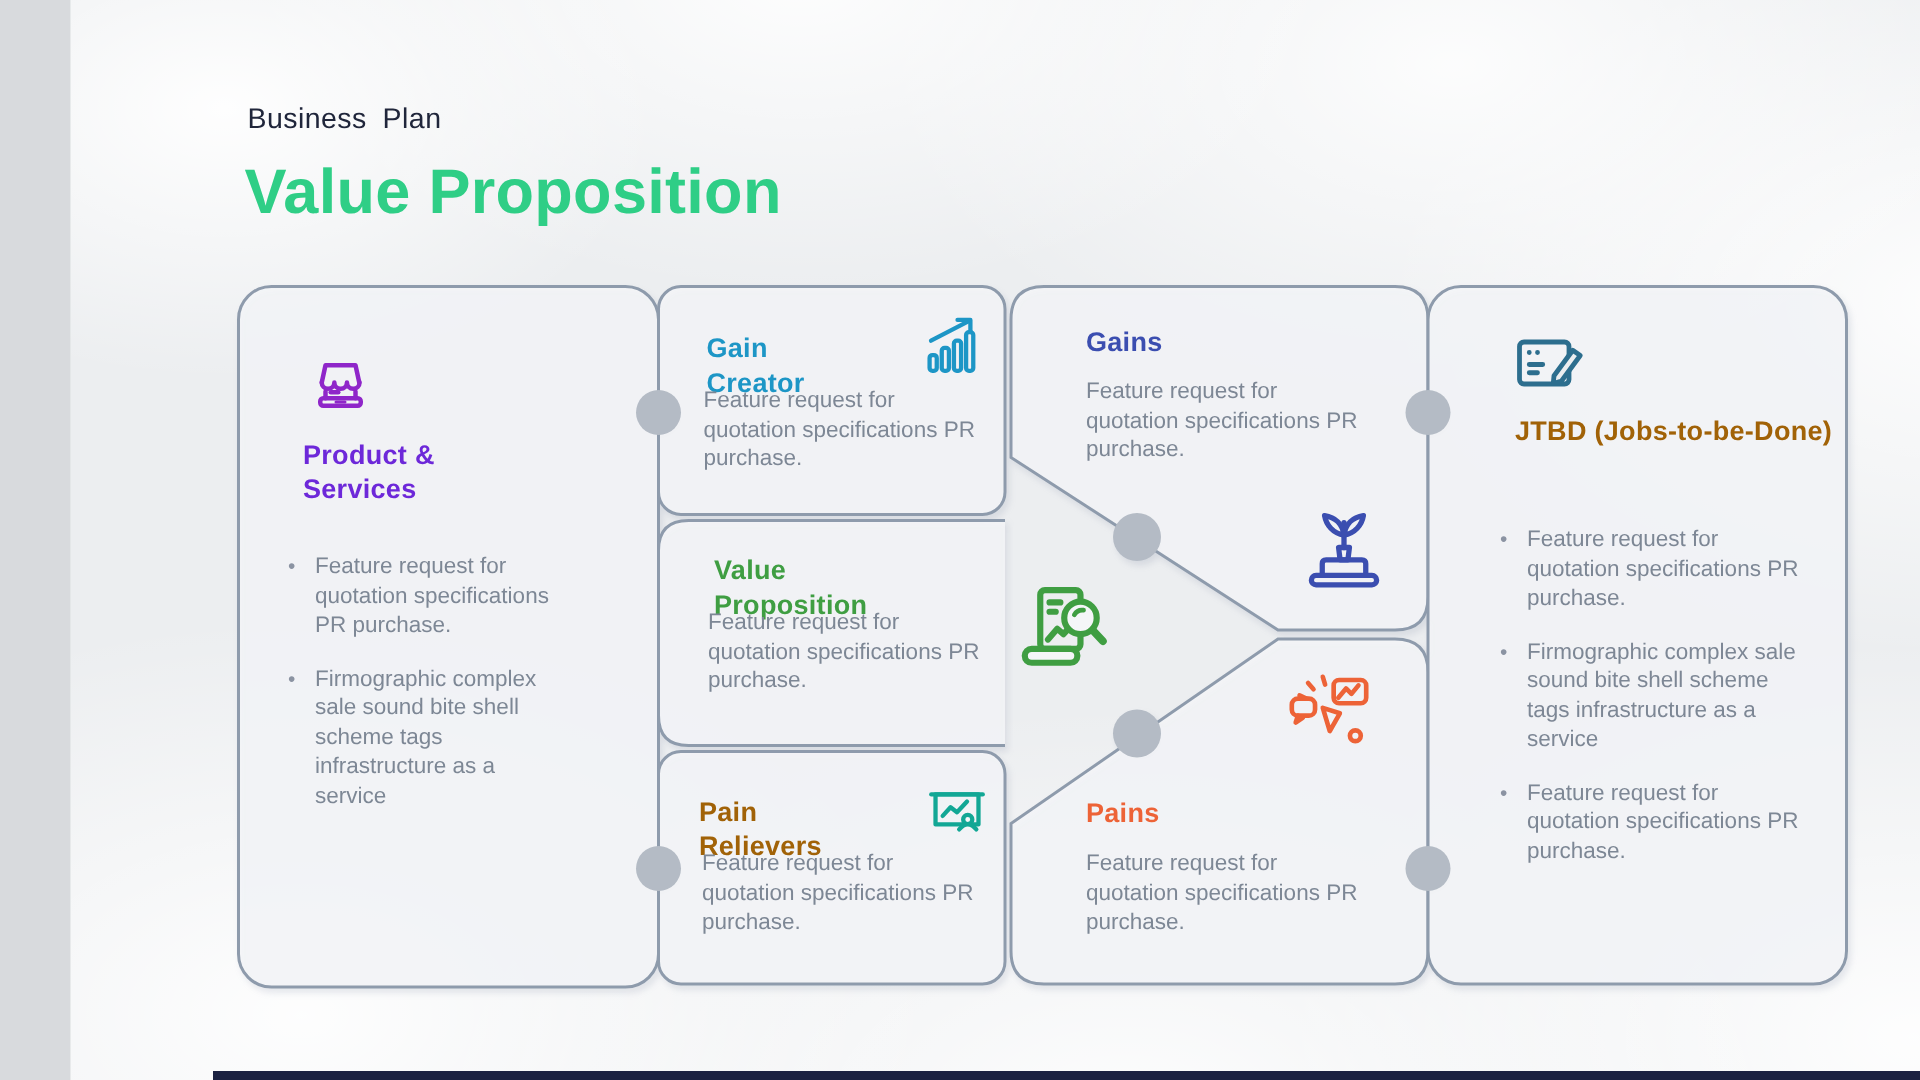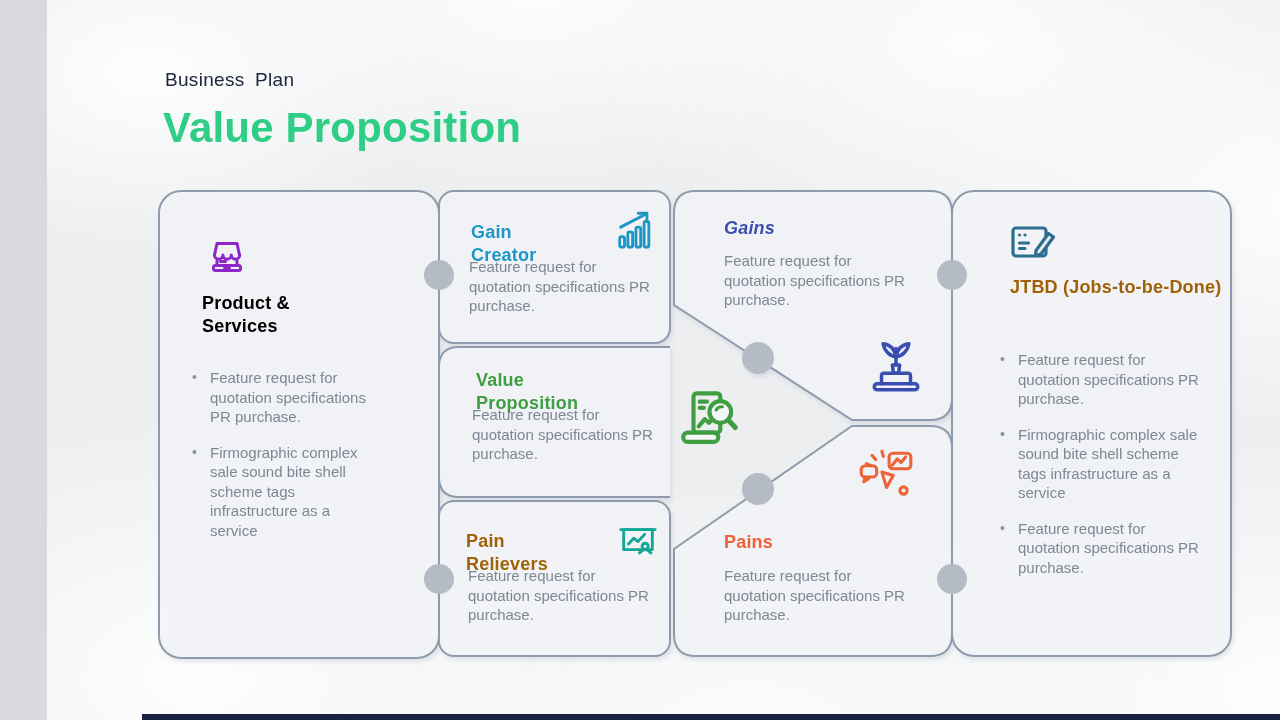--- a/index.html
+++ b/index.html
@@ -39,22 +39,22 @@
   .ptitle{font-size:18px;font-weight:700;line-height:23px;letter-spacing:.2px;margin:0;}
   .body3{font-size:15px;line-height:19.5px;color:#7D8795;}
   ul.blt{list-style:none;margin:0;padding:0;}
   ul.blt li{
     position:relative;padding-left:22px;margin:0 0 16px 0;
     font-size:15px;line-height:19.5px;color:#7D8795;
   }
   ul.blt li::before{
     content:"\2022";position:absolute;left:4px;top:0;color:#8B93A2;font-size:14px;
   }
-  .c-purple{color:#000000;} .c-blue{color:#1D96C6;} .c-green{color:#3F9E42;}
-  .c-teal{color:#a16207;}  .c-indigo{color:#3B4EB0;font-style:italic;} .c-orange{color:#ED6337;text-align:right;}
+  .c-purple{color:#6d28d9;} .c-blue{color:#1D96C6;} .c-green{color:#3F9E42;}
+  .c-teal{color:#a16207;}  .c-indigo{color:#3B4EB0;} .c-orange{color:#ED6337;text-align:right;}
   .c-steel{color:#a16207;}
   .icon svg{display:block;}
   .footer-bar{position:absolute;left:95px;right:0;bottom:0;height:6px;background:#1B2141;}
 </style>
 </head>
 <body>
 
 <div class="slide">
   <div class="bg"></div>
 

